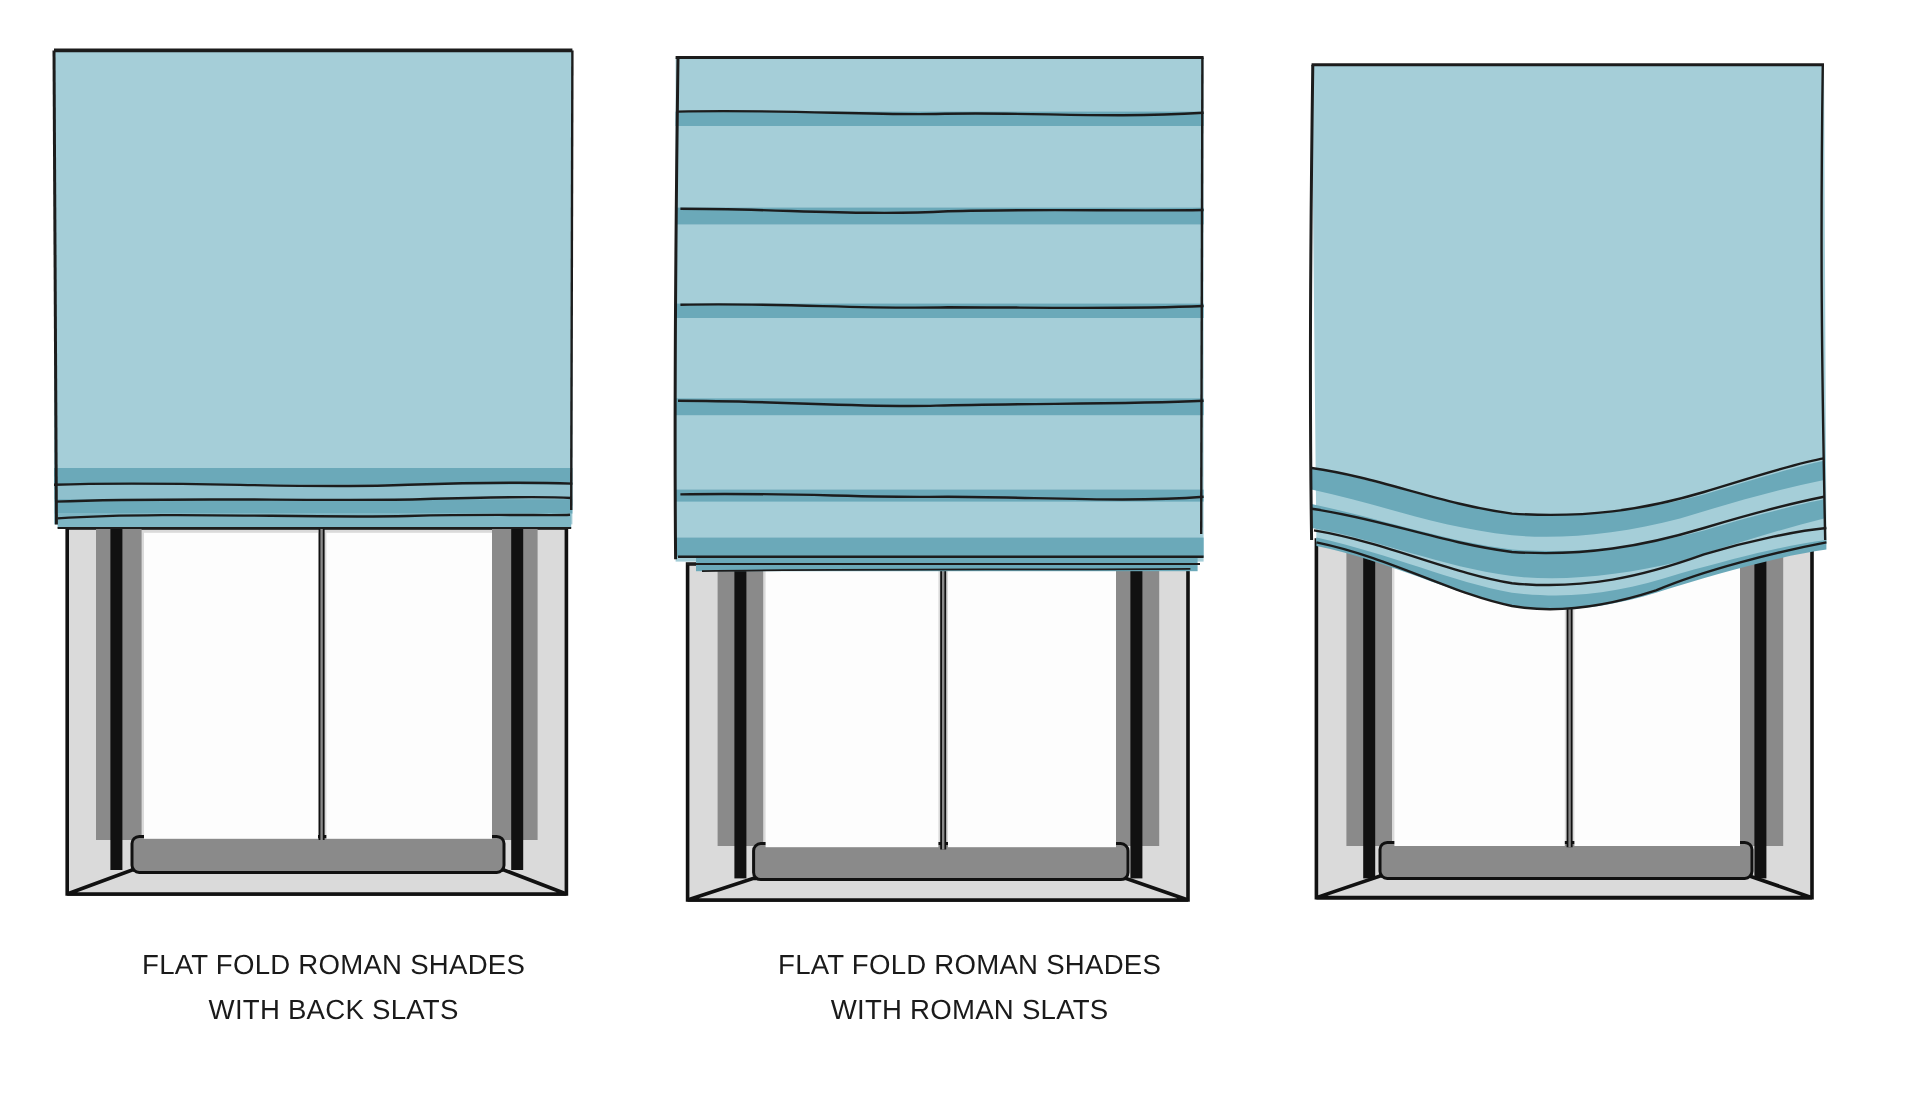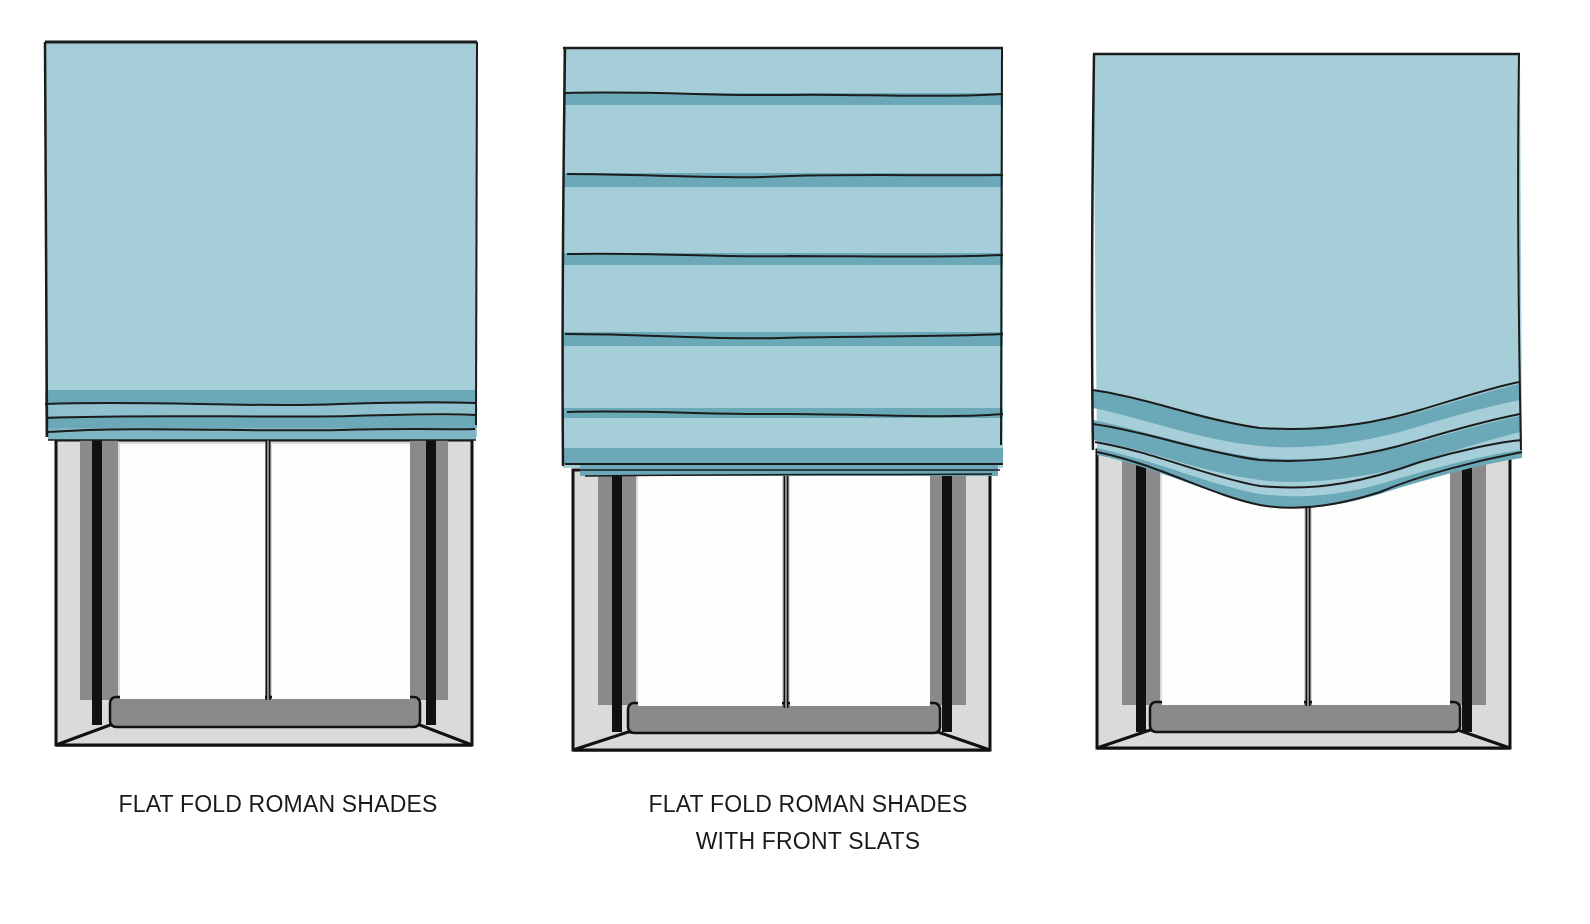--- a/index.html
+++ b/index.html
@@ -66,20 +66,21 @@
       <path d="M45,42 L47,437" stroke="#1c1c1c" stroke-width="2.5" fill="none"></path>
       <path d="M477,42 L476,425" stroke="#1c1c1c" stroke-width="2" fill="none"></path>
       <path d="M45,404 C150,400 250,408 340,404 C400,402 450,402 477,403" stroke="#1c1c1c" stroke-width="2" fill="none"></path>
       <path d="M46,418 C150,414 260,418 350,416 C420,414 460,414 476,415" stroke="#1c1c1c" stroke-width="2" fill="none"></path>
       <path d="M48,432 C140,426 250,432 340,430 C420,428 460,430 475,429" stroke="#1c1c1c" stroke-width="2" fill="none"></path>
       <path d="M48,440 L476,440" stroke="#1c1c1c" stroke-width="1.5" fill="none"></path>
     </g>
   </svg>
   <div class="caption" style="left:0;width:556px;top:786px;">
     <span>FLAT FOLD ROMAN SHADES</span>
+    <span>WITH BACK SLATS</span>
   </div>
 </div>
 
 <div class="panel" style="left:0;width:1590px;height:924px;">
   <svg width="1590" height="780" viewBox="0 0 1590 780" style="pointer-events:none;">
 
     <g>
       <polygon points="573,470 990,470 990,750 573,750" fill="#dadada" stroke="#111" stroke-width="3"></polygon>
       <polygon points="598,470 636,470 636,705 598,705" fill="#8a8a8a"></polygon>
       <polygon points="928,470 966,470 966,705 928,705" fill="#8a8a8a"></polygon>
@@ -111,21 +112,21 @@
       <path d="M567,254 C650,252 720,258 790,256 C860,256 930,258 1003,255" stroke="#1c1c1c" stroke-width="2" fill="none"></path>
       <path d="M565,334 C650,334 720,340 780,338 C860,336 940,337 1003,334" stroke="#1c1c1c" stroke-width="2" fill="none"></path>
       <path d="M567,412 C650,410 720,415 790,414 C860,414 940,419 1003,414" stroke="#1c1c1c" stroke-width="2" fill="none"></path>
       <path d="M565,464 L1003,464" stroke="#1c1c1c" stroke-width="2" fill="none"></path>
       <path d="M572,470 L1000,470" stroke="#1c1c1c" stroke-width="1.5" fill="none"></path>
       <path d="M585,476 C700,474 850,475 992,474" stroke="#1c1c1c" stroke-width="1.5" fill="none"></path>
     </g>
   </svg>
   <div class="caption" style="left:556px;width:504px;top:786px;">
     <span>FLAT FOLD ROMAN SHADES</span>
-    <span>WITH FRONT SLATS</span>
+    <span>WITH ROMAN SLATS</span>
   </div>
 </div>
 
 <div class="panel" style="left:0;width:1590px;height:924px;">
   <svg width="1590" height="780" viewBox="0 0 1590 780" style="pointer-events:none;">
 
     <g>
       <polygon points="1097,450 1510,450 1510,748 1097,748" fill="#dadada" stroke="#111" stroke-width="3"></polygon>
       <polygon points="1122,450 1160,450 1160,705 1122,705" fill="#8a8a8a"></polygon>
       <polygon points="1448,450 1486,450 1486,705 1448,705" fill="#8a8a8a"></polygon>

